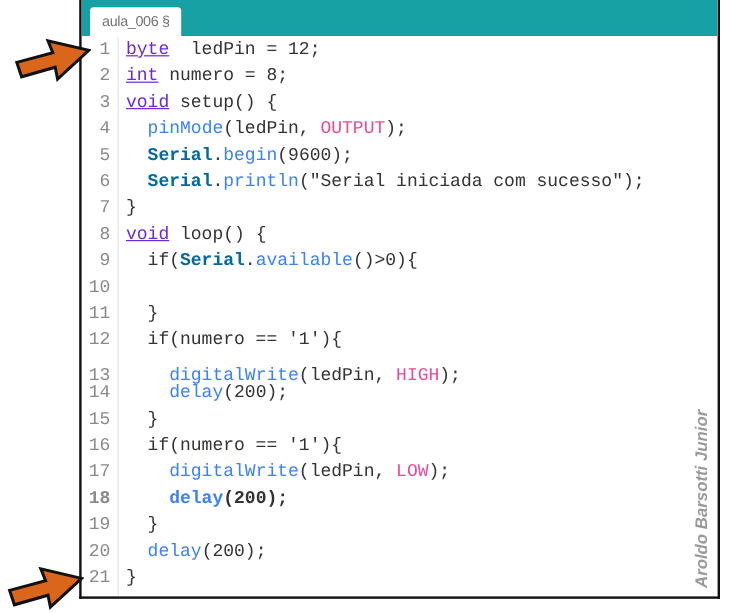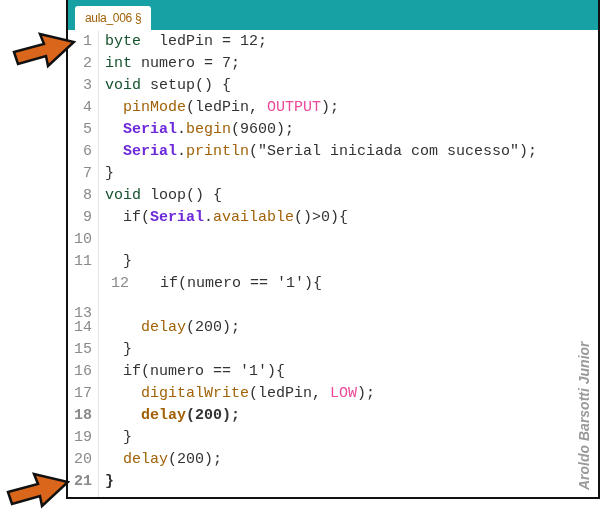--- a/index.html
+++ b/index.html
@@ -6,74 +6,74 @@
   body { width:609px; height:511px; position:relative; overflow:hidden; font-family:"Liberation Mono", monospace; }
   .editor {
     position:absolute; left:66px; top:0; width:534px; height:499px;
     border-left:2px solid #111; border-right:2px solid #111; border-bottom:2px solid #111;
     background:#fff; box-sizing:border-box; overflow:hidden;
   }
   .tabbar { position:absolute; left:0; top:0; right:0; height:30px; background:#17a1a5; }
   .tab {
     position:absolute; left:7px; top:6px; height:24px; padding:0 10px;
     background:#fff; border-radius:3px 3px 0 0;
-    font-family:"Liberation Sans", sans-serif; font-size:12px; color:#a16207;
+    font-family:"Liberation Sans", sans-serif; font-size:12px; color:#737373;
     line-height:24px; letter-spacing:-0.3px;
   }
   .code { position:absolute; left:0; top:31px; right:0; bottom:0; }
   .gutter {
     position:absolute; left:0; top:0; width:30px; bottom:0;
     border-right:1px solid #e4e4e4;
   }
   .line { position:absolute; left:0; right:0; height:22px; line-height:22px; font-size:15px; white-space:pre; }
   .ln { position:absolute; left:0; width:24px; text-align:right; color:#8a8a8a; font-size:15px; }
   .txt { position:absolute; left:37px; color:#333; }
-  .kw { color:#14532d; }
-  .fn { color:#a16207; }
-  .obj { color:#6d28d9; font-weight:bold; }
+  .kw { color:#6d28d9;text-decoration:underline; }
+  .fn { color:#3b82f6; }
+  .obj { color:#0369a1; font-weight:bold; }
   .const { color:#ec4899; }
   .arrow { position:absolute; }
   .watermark {
     position:absolute; left:576px; top:320px; width:30px; height:170px;
     font-family:"Liberation Sans", sans-serif; font-weight:bold; font-style:italic;
     font-size:14px; color:#9a9a9a; writing-mode:vertical-rl; transform:rotate(180deg);
     text-align:left; white-space:nowrap;
   }
 </style>
 </head>
 <body>
 
 <div class="editor">
   <div class="tabbar">
     <div class="tab">aula_006 §</div>
   </div>
   <div class="code">
     <div class="gutter"></div>
     <div id="lines">
         <div class="line" style="top: 0px;"><span class="ln">1</span><span class="txt"><span class="kw">byte</span><span>  ledPin = 12;</span></span></div>
-        <div class="line" style="top: 22px;"><span class="ln">2</span><span class="txt"><span class="kw">int</span><span> numero = 7;</span></span></div>
+        <div class="line" style="top: 22px;"><span class="ln">2</span><span class="txt"><span class="kw">int</span><span> numero = 8;</span></span></div>
         <div class="line" style="top: 44px;"><span class="ln">3</span><span class="txt"><span class="kw">void</span><span> setup() {</span></span></div>
         <div class="line" style="top: 66px;"><span class="ln">4</span><span class="txt"><span>  </span><span class="fn">pinMode</span><span>(ledPin, </span><span class="const">OUTPUT</span><span>);</span></span></div>
         <div class="line" style="top: 88px;"><span class="ln">5</span><span class="txt"><span>  </span><span class="obj">Serial</span><span>.</span><span class="fn">begin</span><span>(9600);</span></span></div>
         <div class="line" style="top: 110px;"><span class="ln">6</span><span class="txt"><span>  </span><span class="obj">Serial</span><span>.</span><span class="fn">println</span><span>("Serial iniciada com sucesso");</span></span></div>
         <div class="line" style="top: 132px;"><span class="ln">7</span><span class="txt"><span>}</span></span></div>
         <div class="line" style="top: 154px;"><span class="ln">8</span><span class="txt"><span class="kw">void</span><span> loop() {</span></span></div>
         <div class="line" style="top: 176px;"><span class="ln">9</span><span class="txt"><span>  if(</span><span class="obj">Serial</span><span>.</span><span class="fn">available</span><span>()&gt;0){</span></span></div>
         <div class="line" style="top: 198px;"><span class="ln">10</span></div>
         <div class="line" style="top: 220px;"><span class="ln">11</span><span class="txt"><span>  }</span></span></div>
-        <div class="line" style="top: 242px; margin-left: 37px;"><span class="ln">12</span><span class="txt"><span>  if(numero == '1'){</span></span></div>
-        <div class="line" style="top: 272px;"><span class="ln">13</span></div>
+        <div class="line" style="top: 242px;"><span class="ln">12</span><span class="txt"><span>  if(numero == '1'){</span></span></div>
+        <div class="line" style="top: 272px;"><span class="ln">13</span><span class="txt"><span>    </span><span class="fn">digitalWrite</span><span>(ledPin, </span><span class="const">HIGH</span><span>);</span></span></div>
         <div class="line" style="top: 286px;"><span class="ln">14</span><span class="txt"><span>    </span><span class="fn">delay</span><span>(200);</span></span></div>
         <div class="line" style="top: 308px;"><span class="ln">15</span><span class="txt"><span>  }</span></span></div>
         <div class="line" style="top: 330px;"><span class="ln">16</span><span class="txt"><span>  if(numero == '1'){</span></span></div>
         <div class="line" style="top: 352px;"><span class="ln">17</span><span class="txt"><span>    </span><span class="fn">digitalWrite</span><span>(ledPin, </span><span class="const">LOW</span><span>);</span></span></div>
         <div class="line" style="top: 374px; font-weight: bold;"><span class="ln">18</span><span class="txt"><span>    </span><span class="fn">delay</span><span>(200);</span></span></div>
         <div class="line" style="top: 396px;"><span class="ln">19</span><span class="txt"><span>  }</span></span></div>
         <div class="line" style="top: 418px;"><span class="ln">20</span><span class="txt"><span>  </span><span class="fn">delay</span><span>(200);</span></span></div>
-        <div class="line" style="top: 440px; font-weight: bold;"><span class="ln">21</span><span class="txt"><span>}</span></span></div>
+        <div class="line" style="top: 440px;"><span class="ln">21</span><span class="txt"><span>}</span></span></div>
       </div>
   </div>
 </div>
 
 <svg class="arrow" style="left:10px;top:30px" width="66" height="40" viewBox="0 0 66 40">
   <polygon points="4,22 34,14 30,4 64,12 38,36 36,26 8,34" fill="#d9661a" stroke="#111" stroke-width="2.5"></polygon>
 </svg>
 <svg class="arrow" style="left:4px;top:470px" width="66" height="40" viewBox="0 0 66 40">
   <polygon points="4,22 34,14 30,4 64,12 38,36 36,26 8,34" fill="#d9661a" stroke="#111" stroke-width="2.5"></polygon>
 </svg>

